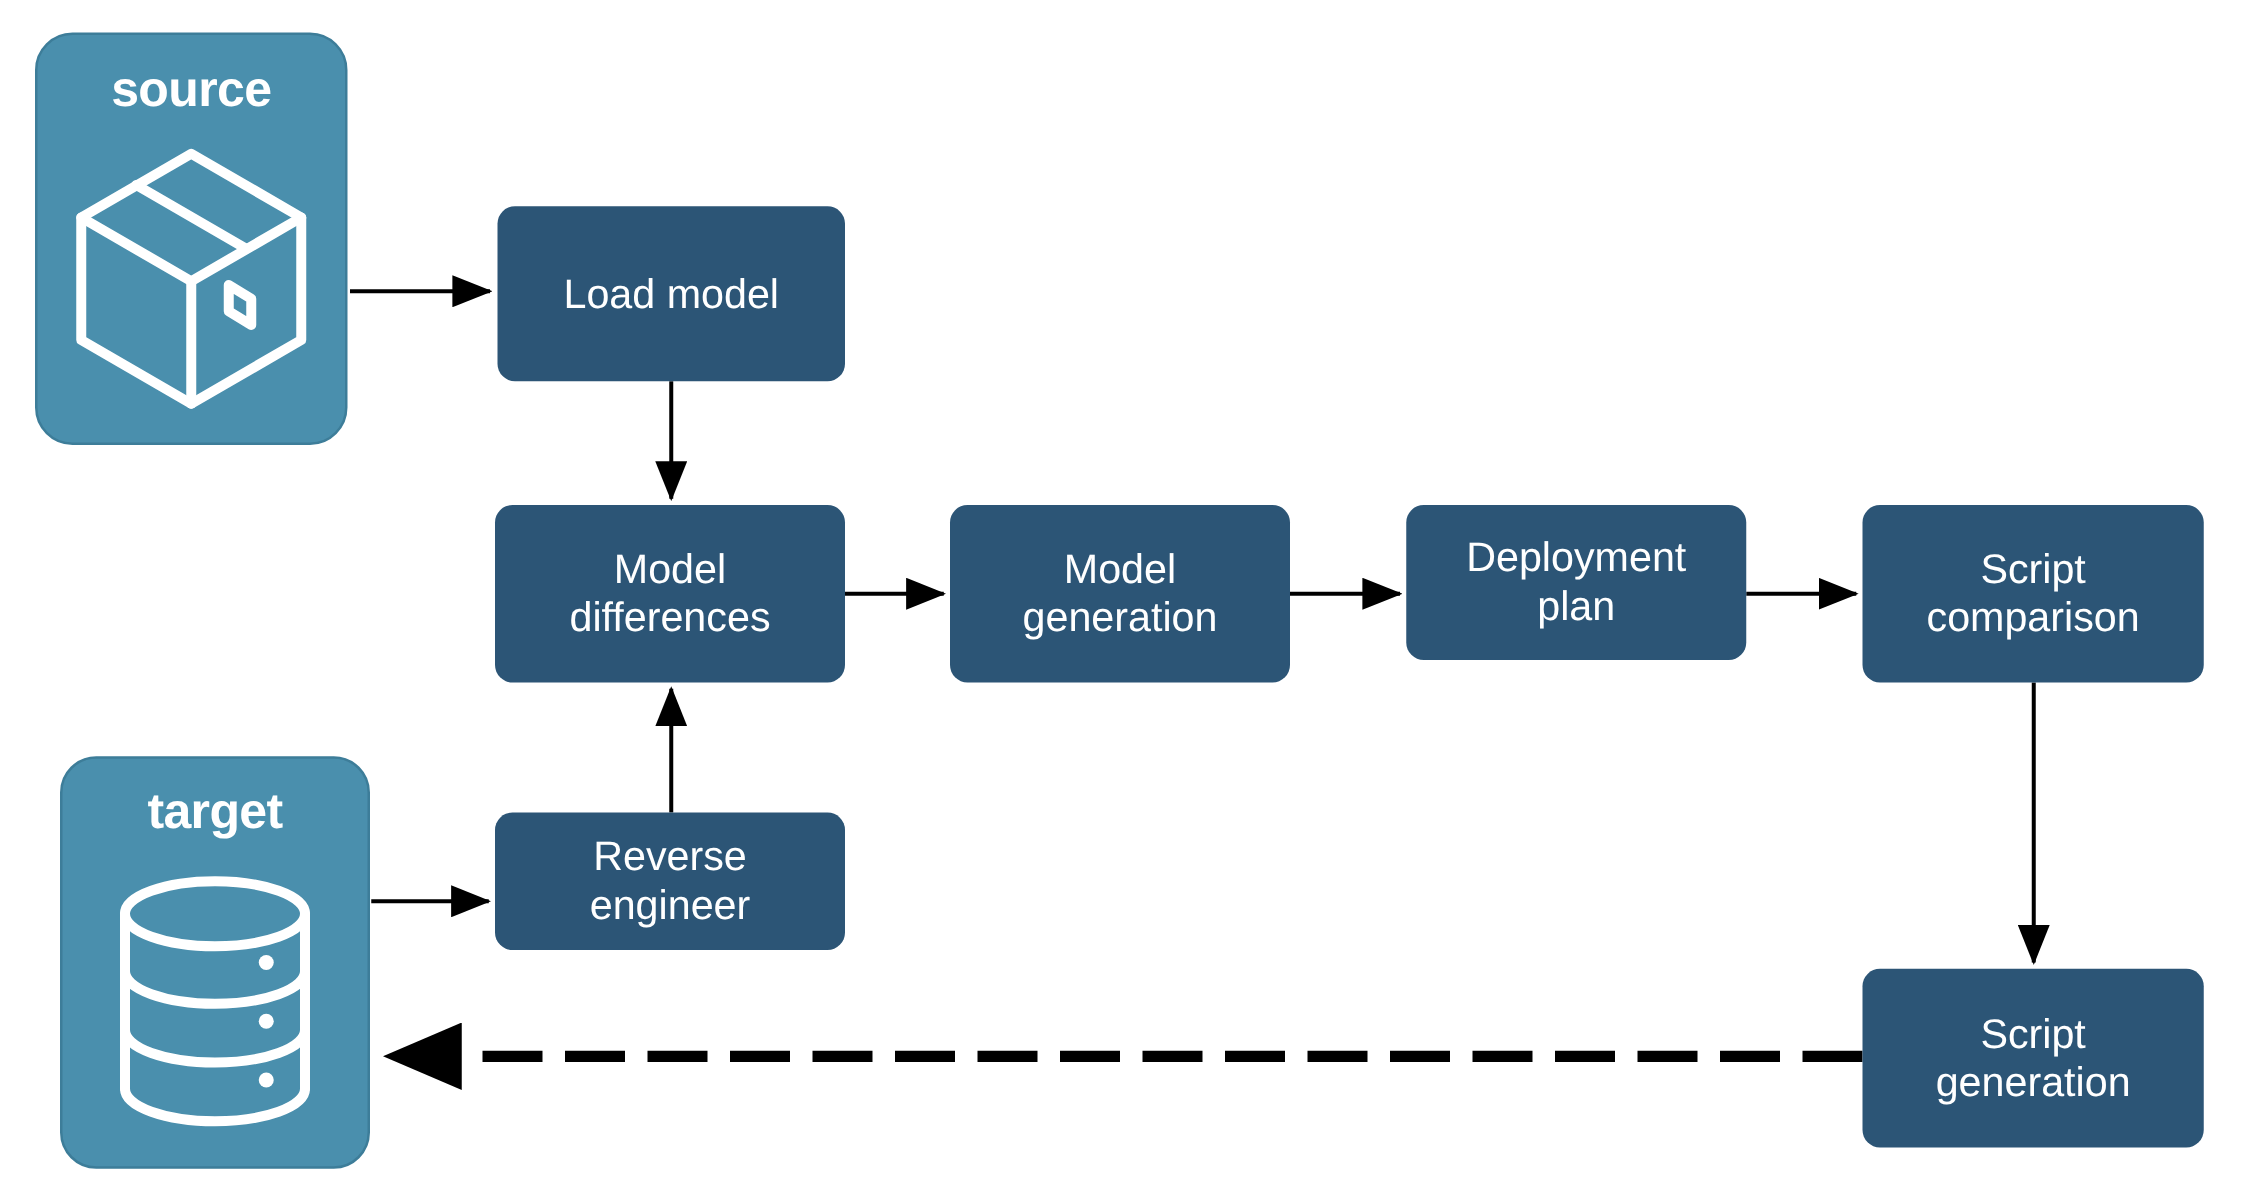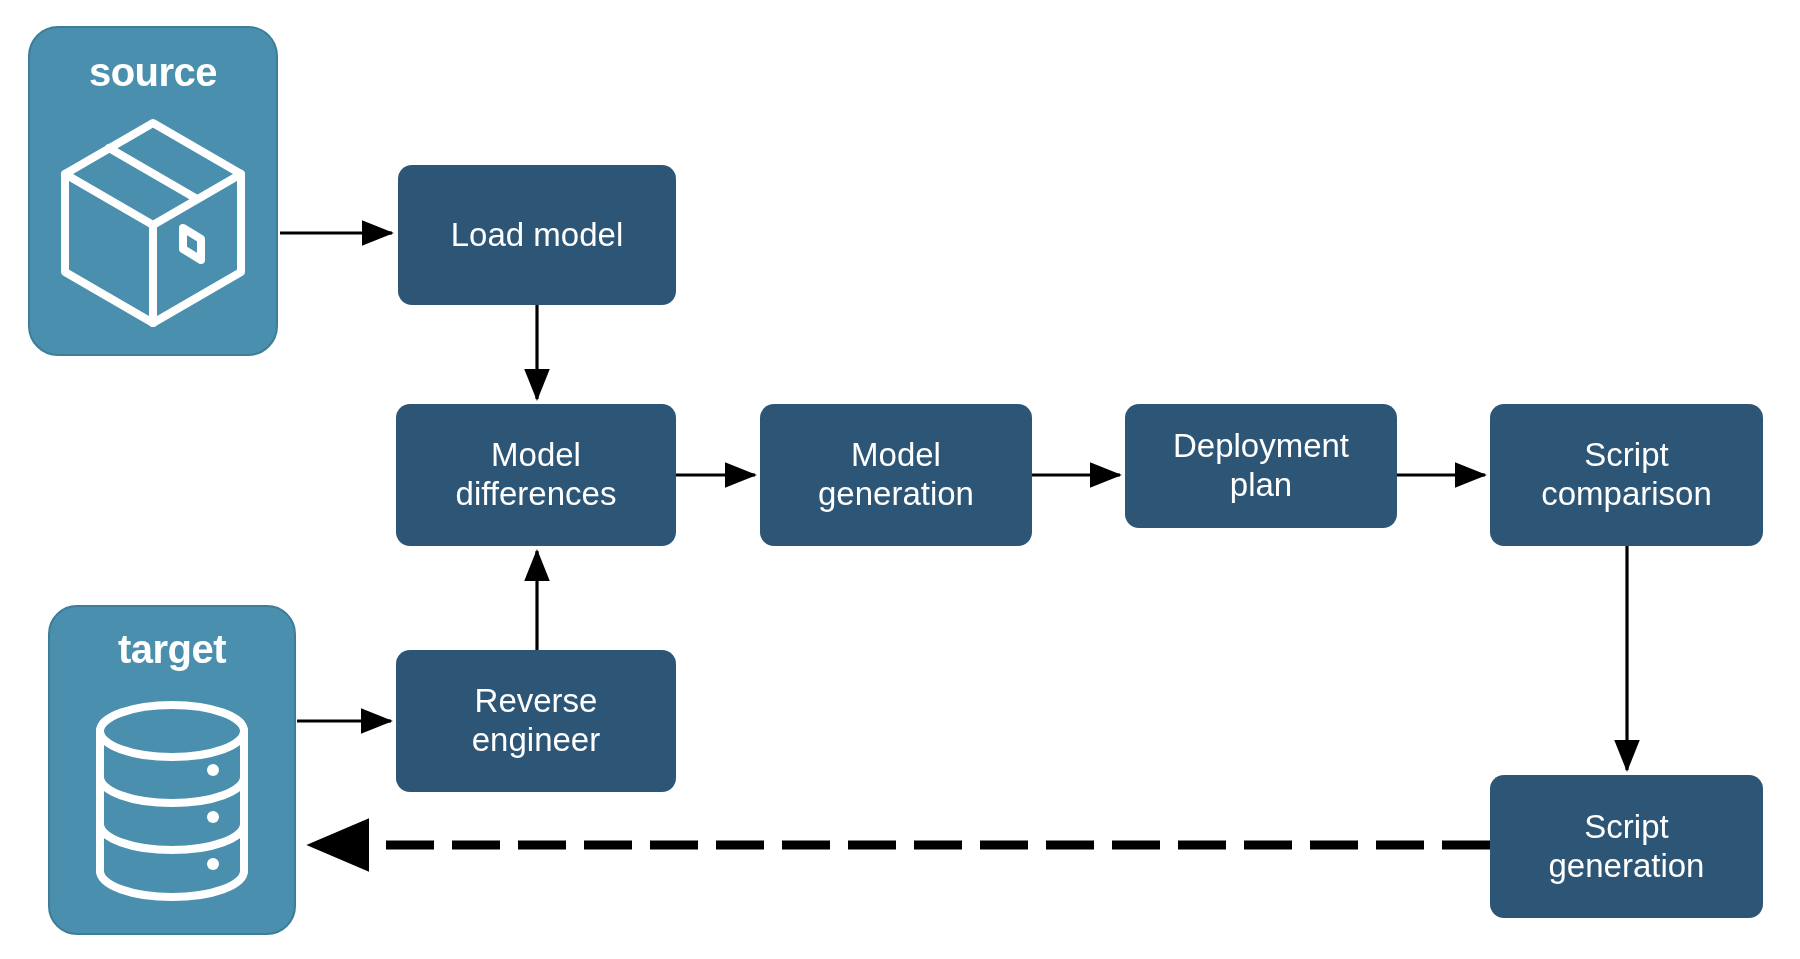--- a/index.html
+++ b/index.html
@@ -168,21 +168,21 @@
     </div>
   </div>
 
   <div class="node" style="left:1490px; top:404px; width:273px; height:142px;">
     <div>
       <span>Script</span>
       <span>comparison</span>
     </div>
   </div>
 
-  <div class="node" style="left:396px; top:650px; width:280px; height:142px;">
+  <div class="node" style="left:396px; top:650px; width:280px; height:110px;">
     <div>
       <span>Reverse</span>
       <span>engineer</span>
     </div>
   </div>
 
   <div class="node" style="left:1490px; top:775px; width:273px; height:143px;">
     <div>
       <span>Script</span>
       <span>generation</span>

